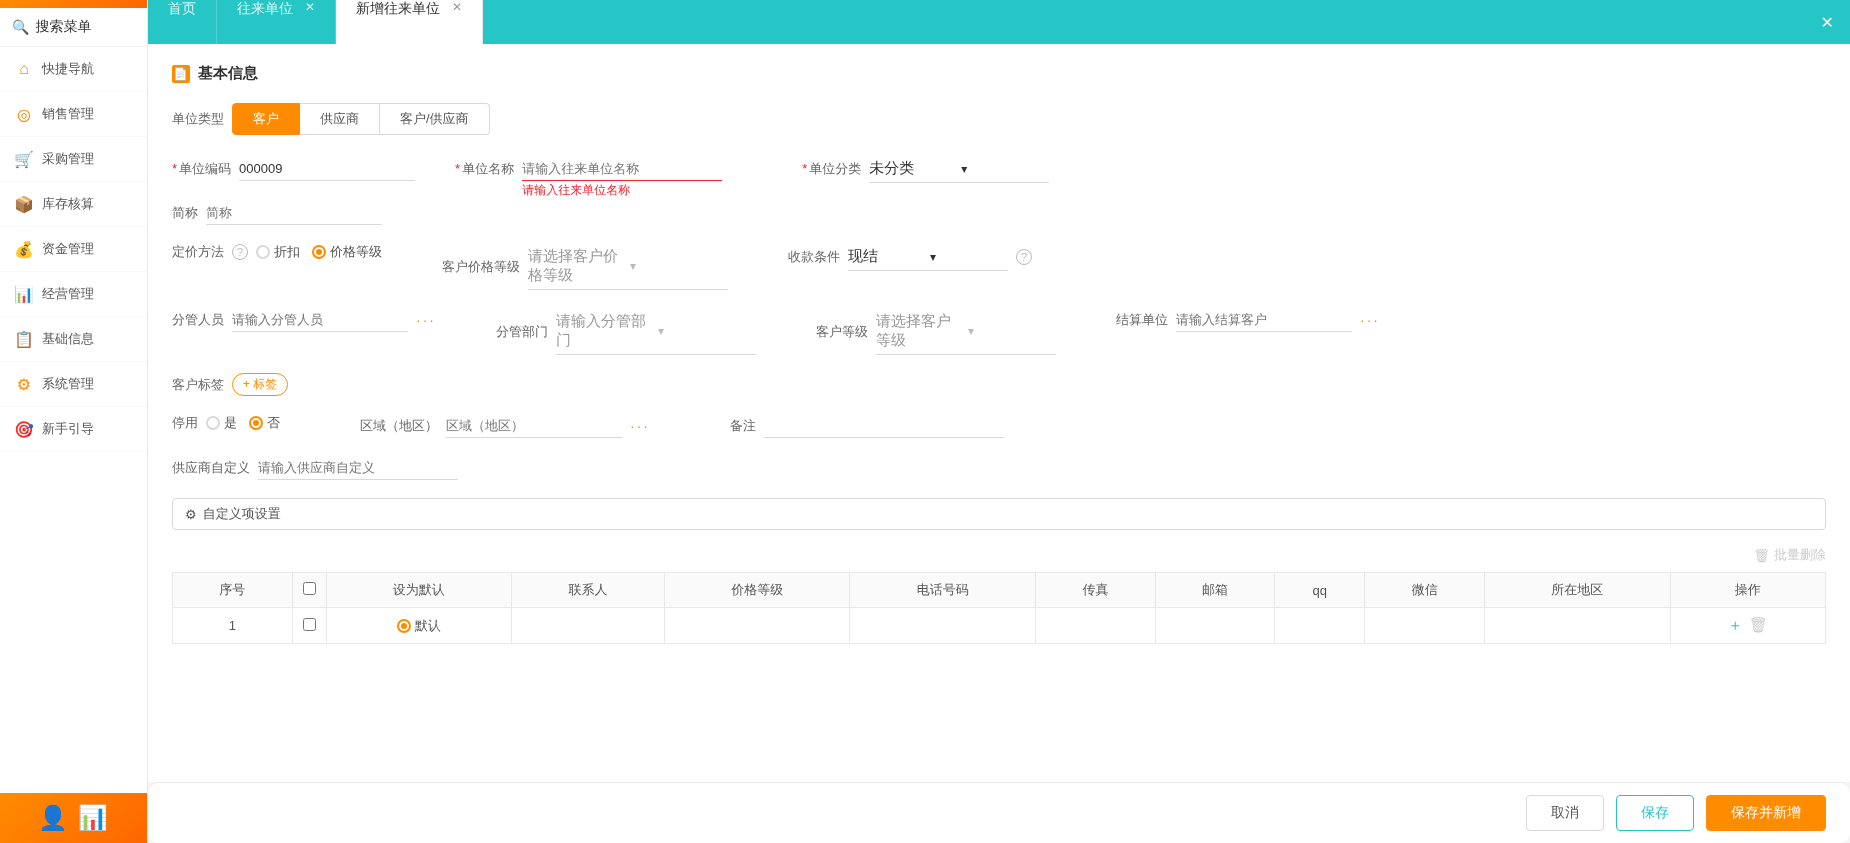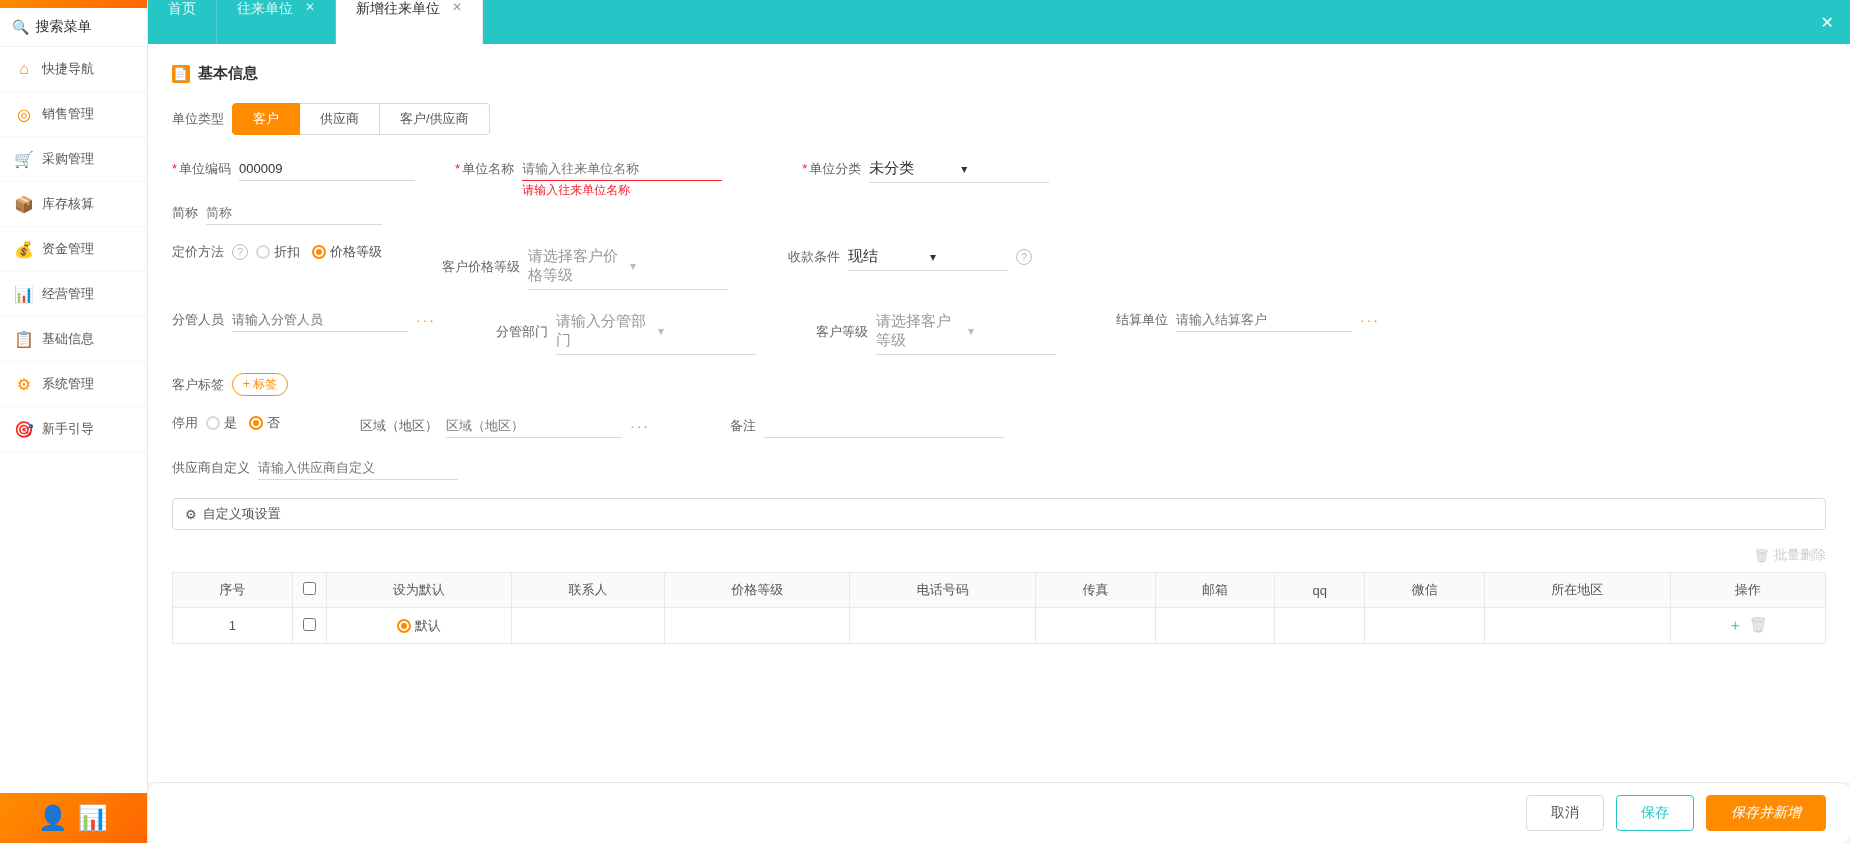--- a/index.html
+++ b/index.html
@@ -357,21 +357,20 @@
     }
     .btn-primary {
       background: #fff;
       border: 1px solid #26c6c6;
       color: #26c6c6;
     }
     .btn-orange {
       background: #ff8c00;
       border: 1px solid #ff8c00;
       color: white;
-      font-style: italic;
     }
 
     
     .batch-delete {
       display: flex;
       justify-content: flex-end;
       margin-bottom: 8px;
       color: #ccc;
       font-size: 13px;
       cursor: pointer;

